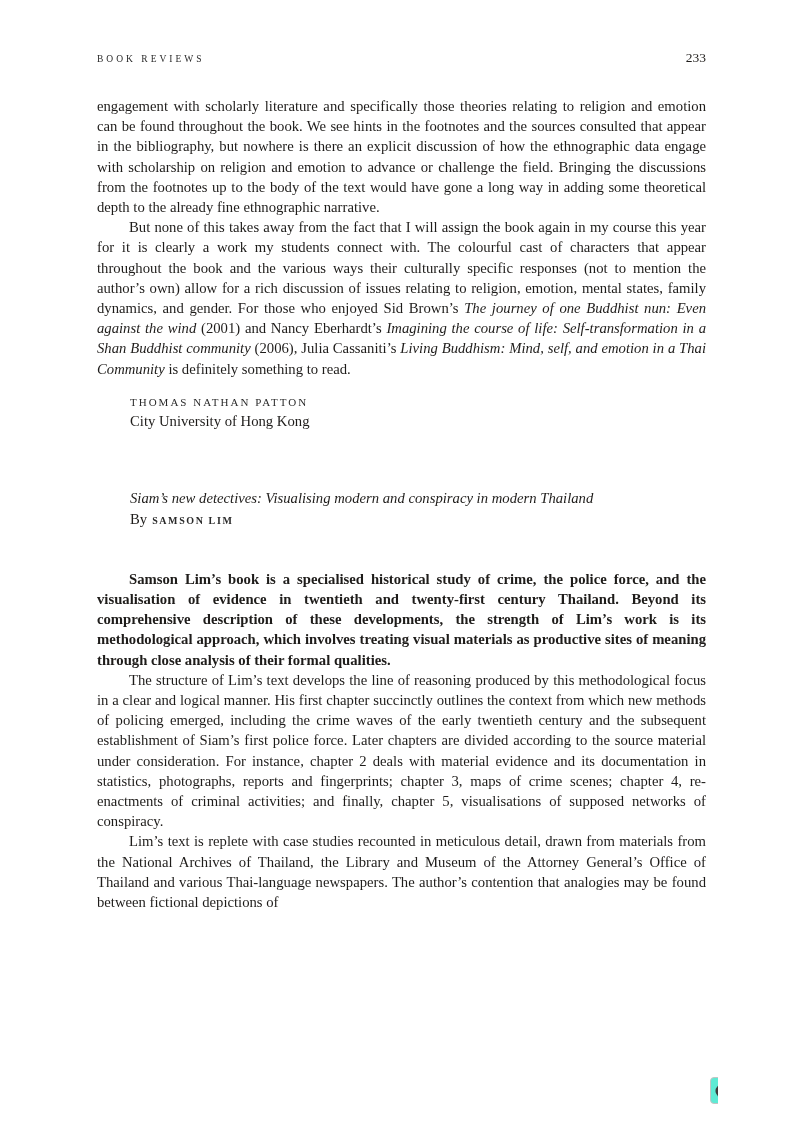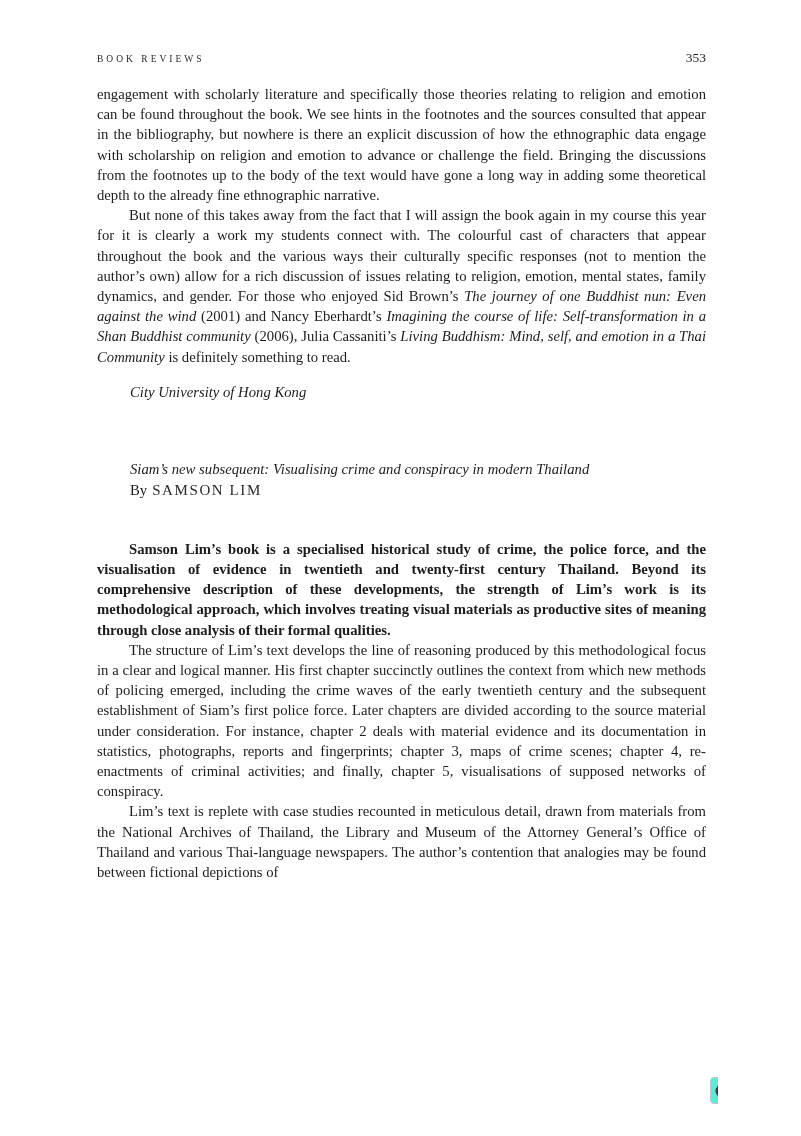--- a/index.html
+++ b/index.html
@@ -23,50 +23,51 @@
   }
   .running-title {
     font-size: 9.5px;
     letter-spacing: 3px;
     color: #2a2a2a;
   }
   .page-number { font-size: 13.5px; color: #1e1c1a; }
 
   .body-col {
     position: absolute;
-    left: 97px; top: 84px; width: 609px;
+    left: 97px; top: 96px; width: 609px;
     font-size: 14.7px;
     line-height: 20.2px;
     text-align: justify;
   }
   p { margin: 0; }
   .indent { text-indent: 32px; }
   em { font-style: italic; }
 
   .sig { margin-top: 15px; margin-left: 33px; text-align: left; }
   .sig-name {
     font-size: 11px;
     letter-spacing: 2px;
     line-height: 17px;
     color: #2a2a2a;
   }
-  .sig-affil { font-style: italic; font-size: 14.7px; line-height: 20px; }
+  .sig-affil { font-size: 14.7px; line-height: 20px; }
 
   .review-head {
     margin-top: 57px;
     margin-left: 33px;
     text-align: justify;
     line-height: 21px;
   }
   .review-title { font-style: italic; }
   .review-by .by { margin-right: 5px; }
   .smallcaps {
-    font-size: 15px;
+    font-size: 10px;
     letter-spacing: 1.6px;
     color: #2a2a2a;
+    font-weight: bold;
   }
   .r2first { margin-top: 38px; font-weight: bold; }
 
   .crossmark {
     position: absolute;
     left: 710px; top: 1077px;
     width: 68px; height: 27px;
     border: 1px solid #c4c4c4;
     border-radius: 4px;
     background: #5eead4;
@@ -83,35 +84,36 @@
     white-space: nowrap;
   }
 </style>
 </head>
 <body>
 
 <div class="page">
 
   <header class="running-head">
     <span class="running-title">BOOK REVIEWS</span>
-    <span class="page-number">353</span>
+    <span class="page-number">233</span>
   </header>
 
   <main class="body-col">
 
     <p class="para">engagement with scholarly literature and specifically those theories relating to religion and emotion can be found throughout the book. We see hints in the footnotes and the sources consulted that appear in the bibliography, but nowhere is there an explicit discussion of how the ethnographic data engage with scholarship on religion and emotion to advance or challenge the field. Bringing the discussions from the footnotes up to the body of the text would have gone a long way in adding some theoretical depth to the already fine ethnographic narrative.</p>
 
     <p class="para indent"><span>But none of this takes away from the fact that I will assign the book again in my course this year for it is clearly a work my students connect with. The colourful cast of characters that appear throughout the book and the various ways their culturally specific responses (not to mention the author’s own) allow for a rich discussion of issues relating to religion, emotion, mental states, family dynamics, and gender. For those who enjoyed Sid Brown’s </span><em>The journey of one Buddhist nun: Even against the wind</em><span> (2001) and Nancy Eberhardt’s </span><em>Imagining the course of life: Self-transformation in a Shan Buddhist community</em><span> (2006), Julia Cassaniti’s </span><em>Living Buddhism: Mind, self, and emotion in a Thai Community</em><span> is definitely something to read.</span></p>
 
     <div class="sig">
+      <div class="sig-name">THOMAS NATHAN PATTON</div>
       <div class="sig-affil">City University of Hong Kong</div>
     </div>
 
     <div class="review-head">
-      <p class="review-title"><em>Siam’s new subsequent: Visualising crime and conspiracy in modern Thailand</em></p>
+      <p class="review-title"><em>Siam’s new detectives: Visualising modern and conspiracy in modern Thailand</em></p>
       <p class="review-by"><span class="by">By</span><span class="smallcaps">SAMSON LIM</span></p>
     </div>
 
     <p class="para indent r2first">Samson Lim’s book is a specialised historical study of crime, the police force, and the visualisation of evidence in twentieth and twenty-first century Thailand. Beyond its comprehensive description of these developments, the strength of Lim’s work is its methodological approach, which involves treating visual materials as productive sites of meaning through close analysis of their formal qualities.</p>
     <p class="para indent">The structure of Lim’s text develops the line of reasoning produced by this methodological focus in a clear and logical manner. His first chapter succinctly outlines the context from which new methods of policing emerged, including the crime waves of the early twentieth century and the subsequent establishment of Siam’s first police force. Later chapters are divided according to the source material under consideration. For instance, chapter 2 deals with material evidence and its documentation in statistics, photographs, reports and fingerprints; chapter 3, maps of crime scenes; chapter 4, re-enactments of criminal activities; and finally, chapter 5, visualisations of supposed networks of conspiracy.</p>
     <p class="para indent">Lim’s text is replete with case studies recounted in meticulous detail, drawn from materials from the National Archives of Thailand, the Library and Museum of the Attorney General’s Office of Thailand and various Thai-language newspapers. The author’s contention that analogies may be found between fictional depictions of</p>
 
   </main>
 
   <a class="crossmark">

